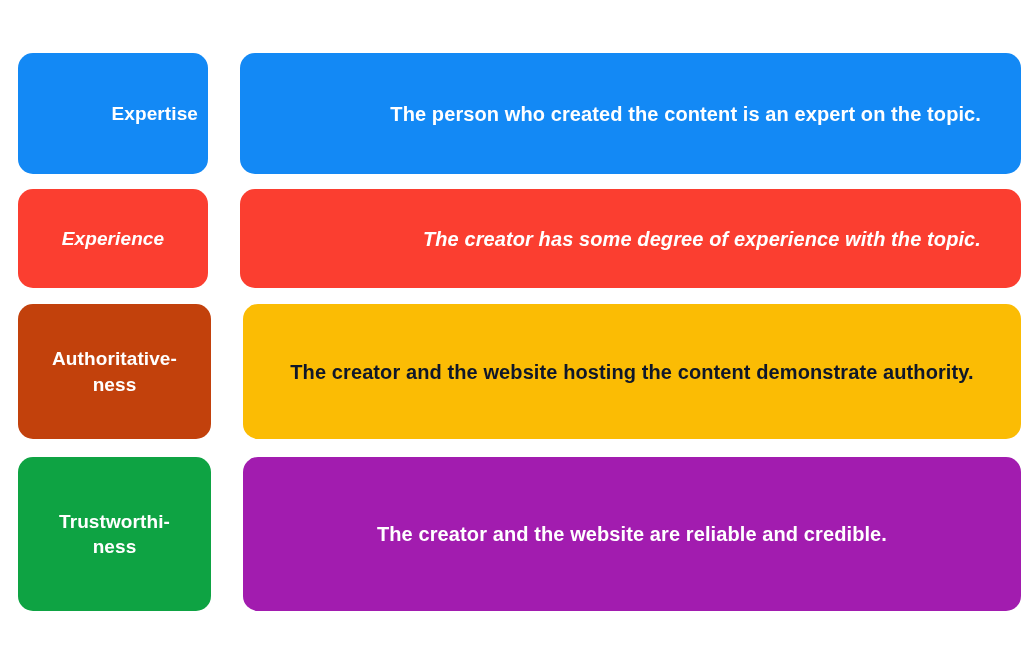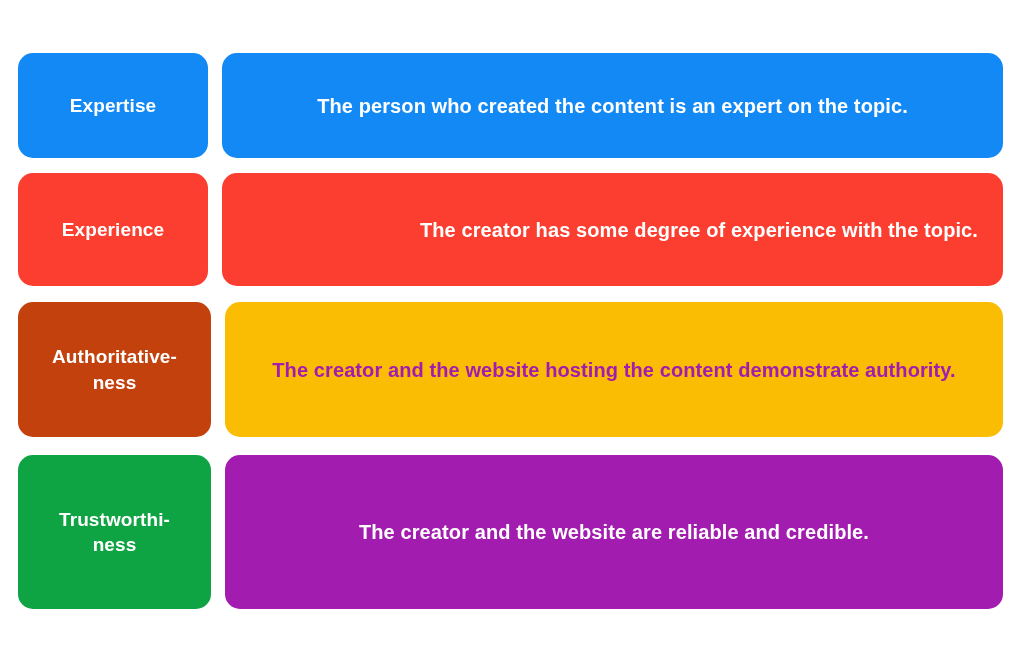--- a/index.html
+++ b/index.html
@@ -46,46 +46,46 @@
   }
 
   .card-label {
     margin-left: 18px;
     width: 190px;
     flex: 0 0 190px;
     padding: 4px 10px;
   }
 
   .card-desc {
-    margin-left: 14px;
+    margin-left: 32px;
     width: 781px;
     flex: 0 0 781px;
-    padding: 4px 25px;
+    padding: 4px 40px;
   }
 
   .label-text {
     font-size: 19px;
     font-weight: bold;
     line-height: 1.32;
     text-align: center;
     letter-spacing: 0.1px;
     white-space: pre-line;
   }
 
   .desc-text {
     font-size: 20px;
     font-weight: bold;
     line-height: 1.3;
     text-align: center;
     letter-spacing: 0.1px;
   }
 
   
-  .row-1 .card { height: 105px; }
-  .row-2 .card { height: 113px; }
+  .row-1 .card { height: 121px; justify-content: flex-end; }
+  .row-2 .card { height: 99px; font-style: italic; }
   .row-3 .card { height: 135px; }
   .row-4 .card { height: 154px; }
 
   .row-2 { margin-top: 15px; }
   .row-3 { margin-top: 16px; }
   .row-4 { margin-top: 18px; }
 
   
   .row-3 .card-label,
   .row-4 .card-label { width: 193px; flex-basis: 193px; }
@@ -113,21 +113,21 @@
     <div class="card card-desc" style="background-color: rgb(251, 62, 48); color: rgb(255, 255, 255); justify-content: flex-end;">
       <span class="desc-text">The creator has some degree of experience with the topic.</span>
     </div>
   </div>
 
   <div class="eeat-row row-3">
     <div class="card card-label" style="background-color: #c2410c; color: rgb(255, 255, 255);">
       <span class="label-text">Authoritative-
 ness</span>
     </div>
-    <div class="card card-desc" style="background-color: rgb(251, 188, 4); color: #a21caf;">
+    <div class="card card-desc" style="background-color: rgb(251, 188, 4); color: #0f172a;">
       <span class="desc-text">The creator and the website hosting the content demonstrate authority.</span>
     </div>
   </div>
 
   <div class="eeat-row row-4">
     <div class="card card-label" style="background-color: rgb(14, 163, 67); color: rgb(255, 255, 255);">
       <span class="label-text">Trustworthi-
 ness</span>
     </div>
     <div class="card card-desc" style="background-color: #a21caf; color: rgb(255, 255, 255);">

